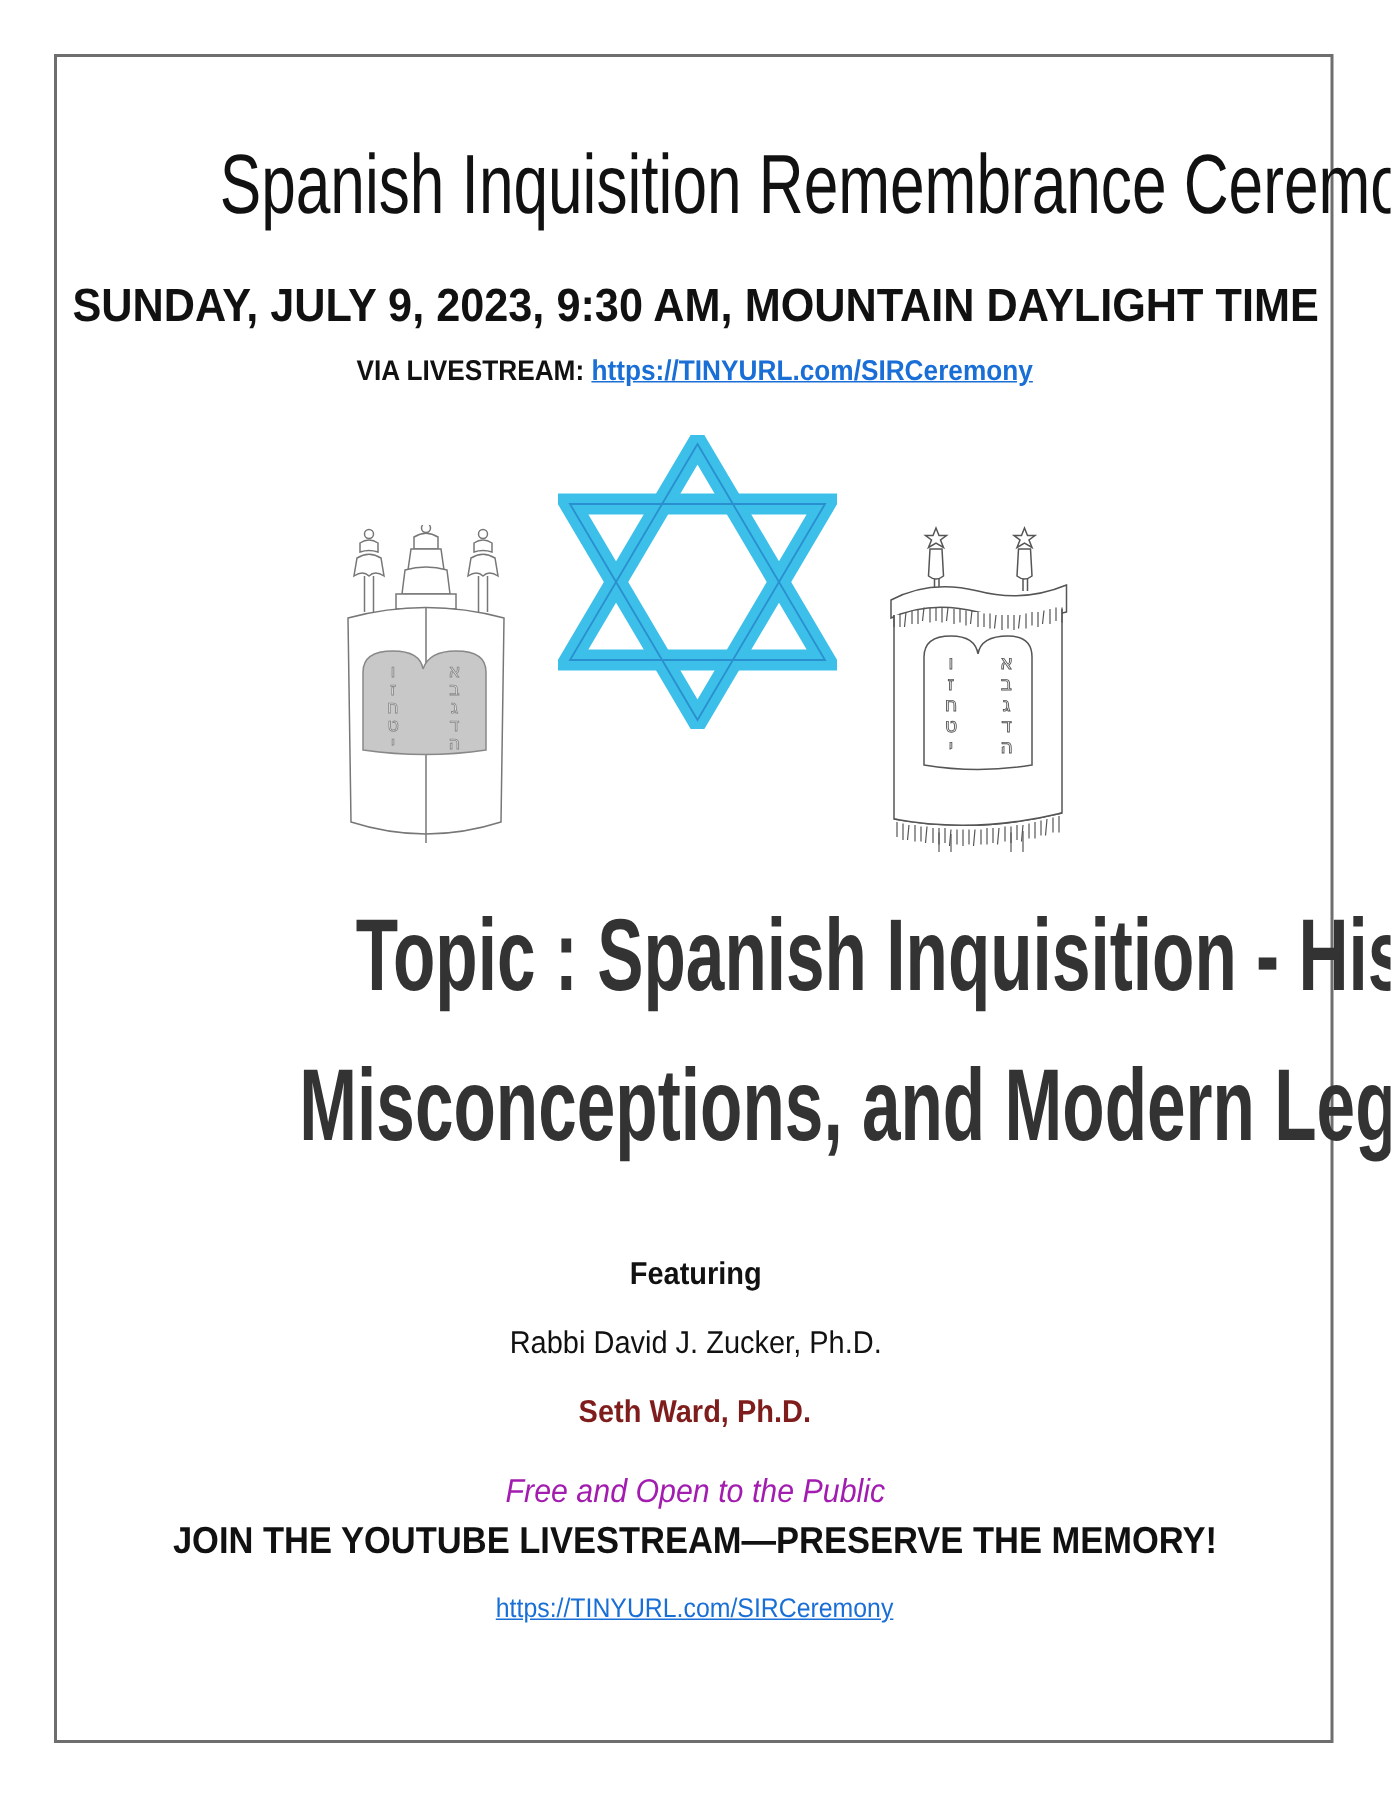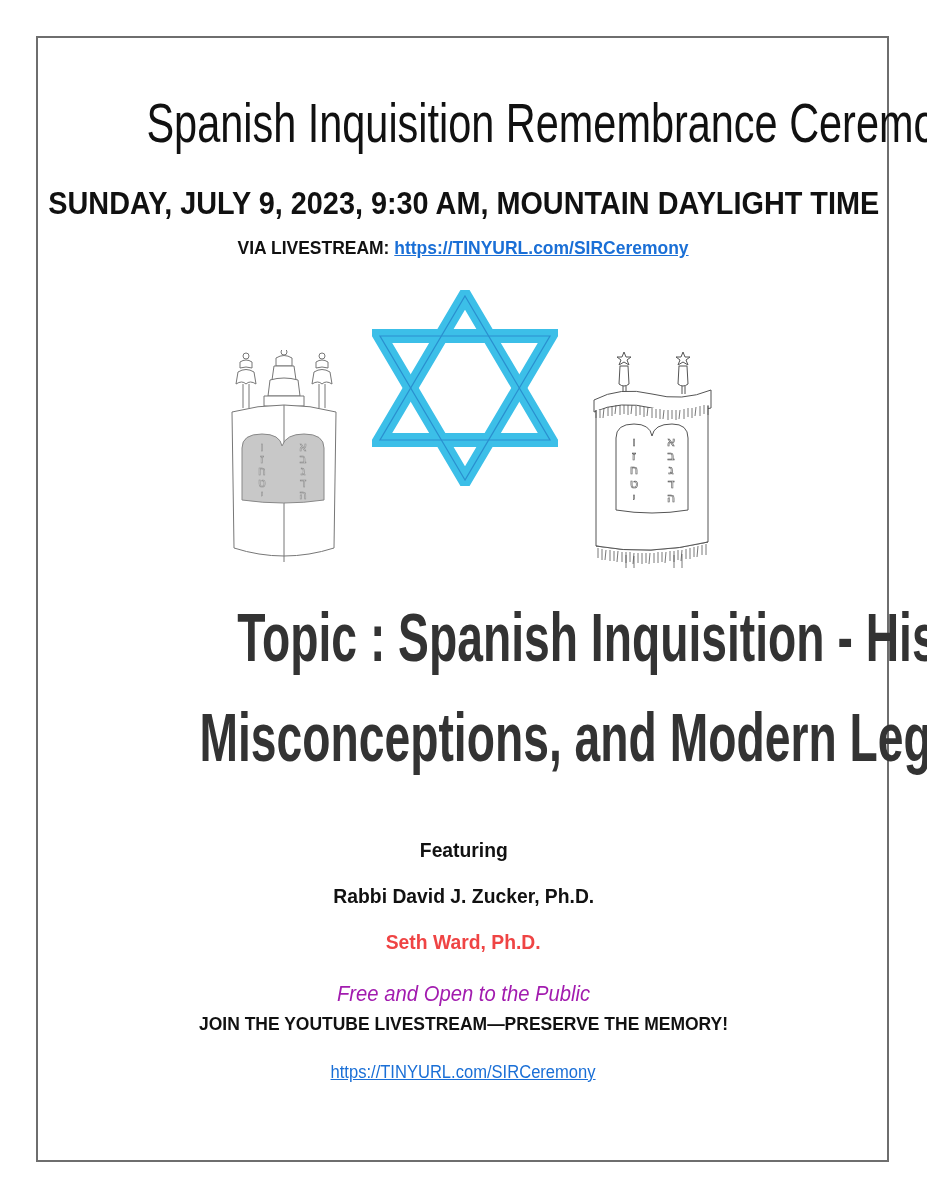--- a/index.html
+++ b/index.html
@@ -13,27 +13,27 @@
   .date .cond { transform:scaleX(0.93); }
   .via { top:237px; font-size:19px; font-weight:bold; color:#111;text-align:center; }
   .via .cond { transform:scaleX(0.92); }
   .link { color:#1a6fd6; text-decoration:underline; }
   .topic1 { top:598px; font-size:68px; font-weight:bold; color:#333333; }
   .topic1 .cond { transform:scaleX(0.68); }
   .topic2 { top:698px; font-size:68px; font-weight:bold; color:#333333; }
   .topic2 .cond { transform:scaleX(0.68); }
   .feat { top:838px; font-size:21px; font-weight:bold; color:#111; }
   .feat .cond { transform:scaleX(0.92); }
-  .sp1 { top:884px; font-size:21px; font-weight:bold; color:#111; }
+  .sp1 { top:884px; font-size:21px; font-weight:normal; color:#111; }
   .sp1 .cond { transform:scaleX(0.92); }
-  .sp2 { top:930px; font-size:21px; font-weight:bold; color:#ef4444; }
+  .sp2 { top:930px; font-size:21px; font-weight:bold; color:#7f1d1d; }
   .sp2 .cond { transform:scaleX(0.92); }
   .free { top:981px; font-size:22px; font-weight:normal; font-style:italic; color:#a21caf; }
   .free .cond { transform:scaleX(0.92); }
-  .join { top:1013px; font-size:19px; font-weight:bold; color:#111; }
+  .join { top:1013px; font-size:25px; font-weight:bold; color:#111; }
   .join .cond { transform:scaleX(0.92); }
   .url2 { top:1062px; font-size:18px; color:#1a6fd6; }
   .url2 .cond { transform:scaleX(0.92); }
   .art { position:absolute; }
 </style>
 </head>
 <body>
 
 <div class="frame"></div>
 

